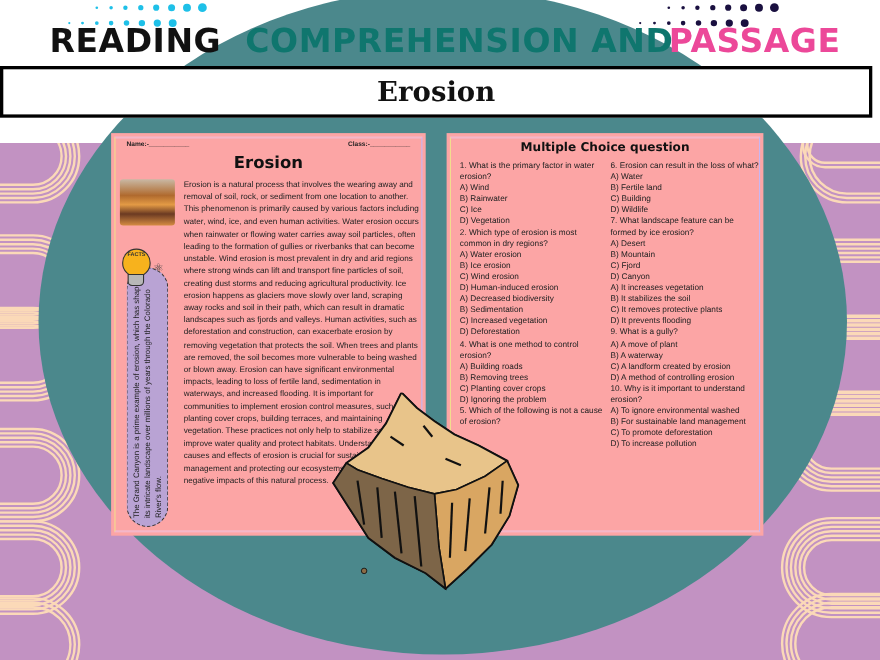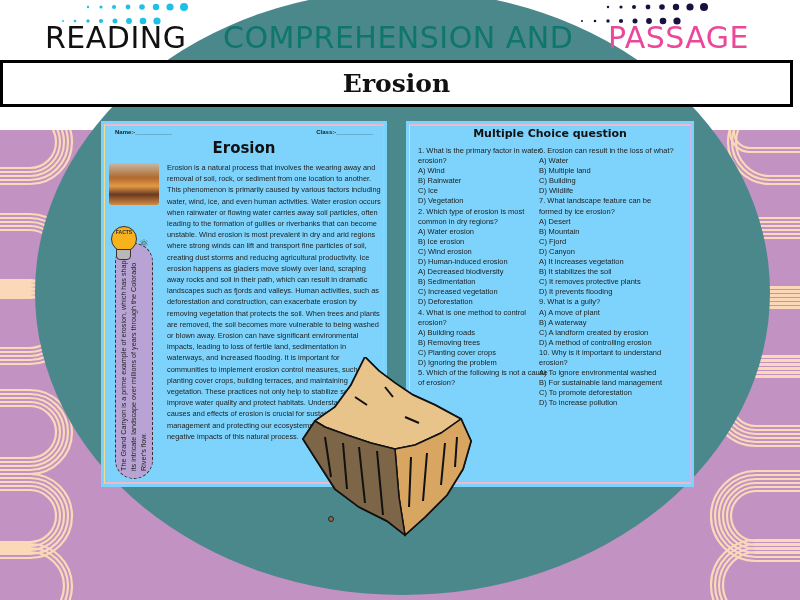--- a/index.html
+++ b/index.html
@@ -4,43 +4,43 @@
 <style>
   html,body{margin:0;padding:0;}
   body{width:800px;height:600px;position:relative;overflow:hidden;background:#ffffff;font-family:"Liberation Sans",sans-serif;}
   .purple-bg{position:absolute;left:0;top:130px;width:800px;height:470px;background:#c292c2;}
   .teal-ellipse{position:absolute;left:35px;top:-10px;width:735px;height:605px;border-radius:50%;background:#4b888c;}
   .arches{position:absolute;top:130px;height:470px;width:140px;overflow:hidden;}
   .arches.left{left:0;}
   .arches.right{right:0;}
   .arches svg{display:block;}
   .dots{position:absolute;}
-  .hdr-word{position:absolute;top:20px;font-family:"DejaVu Sans",sans-serif;font-weight:normal;font-size:30px;letter-spacing:0.5px;line-height:36px;}
+  .hdr-word{position:absolute;top:20px;font-family:"DejaVu Sans",sans-serif;font-weight:bold;font-size:30px;letter-spacing:0.5px;line-height:36px;}
   .hdr-reading{left:45px;color:#111;}
   .hdr-comp{left:223px;color:#0f766e;}
   .hdr-passage{left:608px;color:#ec4899;}
   .title-bar{position:absolute;left:0;top:60px;width:793px;height:47px;background:#fff;border:3px solid #000;box-sizing:border-box;display:flex;align-items:center;justify-content:center;}
   .title-bar span{font-family:"DejaVu Serif",serif;font-weight:bold;font-size:25px;color:#111;}
-  .page{position:absolute;background:#7dd3fc;box-sizing:border-box;}
+  .page{position:absolute;background:#fca5a5;box-sizing:border-box;}
   .page-left{left:101px;top:121px;width:286px;height:366px;}
   .page-right{left:406px;top:121px;width:288px;height:366px;}
   .page-border{position:absolute;inset:3px;border-top:2px solid #f4b7c8;border-bottom:2px solid #f4b7c8;border-left:1px solid #f2dd8e;border-right:1px solid #c7b6f2;pointer-events:none;}
   .name-row{position:absolute;top:8px;left:14px;right:14px;display:flex;justify-content:space-between;font-size:6px;font-weight:bold;color:#222;}
   .p-title{position:absolute;top:18px;left:0;right:0;text-align:center;font-family:"DejaVu Sans",sans-serif;font-weight:bold;font-size:15px;color:#111;}
   .rock-img{position:absolute;left:8px;top:42px;width:50px;height:42px;border-radius:3px;background:linear-gradient(180deg,#c9b8a4 0%,#b06a2e 35%,#e39a45 55%,#6b3a22 75%,#d58b42 100%);}
   .passage{position:absolute;left:66px;top:41px;width:214px;font-size:7.4px;line-height:11.2px;color:#222;}
   .facts-pill{position:absolute;left:14px;top:122px;width:38px;height:236px;border-radius:19px;background:#b9a3d4;border:1px dashed #333;box-sizing:border-box;overflow:hidden;}
   .facts-text{position:absolute;left:50%;top:50%;width:220px;transform:translate(-50%,-50%) rotate(-90deg);font-size:7.2px;line-height:10px;color:#222;text-align:left;}
   .bulb{position:absolute;left:10px;top:105px;width:24px;height:24px;border-radius:50%;background:#f7b21d;border:1px solid #333;font-size:5px;font-weight:bold;text-align:center;line-height:10px;color:#333;}
   .bulb-base{position:absolute;left:15px;top:128px;width:13px;height:9px;background:#b8b8b8;border:1px solid #333;border-radius:0 0 4px 4px;}
   .atom{position:absolute;left:38px;top:116px;font-size:11px;color:#444;}
   .mc-title{position:absolute;top:6px;left:0;right:0;text-align:center;font-family:"DejaVu Sans",sans-serif;font-weight:bold;font-size:11px;color:#111;}
   .mc-col{position:absolute;top:25px;font-size:7.5px;line-height:10.1px;color:#222;}
   .mc-col.c1{left:12px;width:136px;}
-  .mc-col.c2{left:133px;width:135px;}
+  .mc-col.c2{left:149px;width:135px;}
   .mc-col div{white-space:normal;}
   .mesa{position:absolute;left:295px;top:357px;width:185px;height:180px;}
 </style>
 </head>
 <body>
 
 <div class="purple-bg"></div>
 
 <div class="arches left">
   <svg width="140" height="470" viewBox="0 0 140 470">
@@ -241,21 +241,21 @@
       <div>4. What is one method to control erosion?</div>
       <div>A) Building roads</div>
       <div>B) Removing trees</div>
       <div>C) Planting cover crops</div>
       <div>D) Ignoring the problem</div>
       <div>5. Which of the following is not a cause of erosion?</div>
     </div>
   <div class="mc-col c2" id="col2">
       <div>6. Erosion can result in the loss of what?</div>
       <div>A) Water</div>
-      <div>B) Multiple land</div>
+      <div>B) Fertile land</div>
       <div>C) Building</div>
       <div>D) Wildlife</div>
       <div>7. What landscape feature can be formed by ice erosion?</div>
       <div>A) Desert</div>
       <div>B) Mountain</div>
       <div>C) Fjord</div>
       <div>D) Canyon</div>
       <div>A) It increases vegetation</div>
       <div>B) It stabilizes the soil</div>
       <div>C) It removes protective plants</div>

